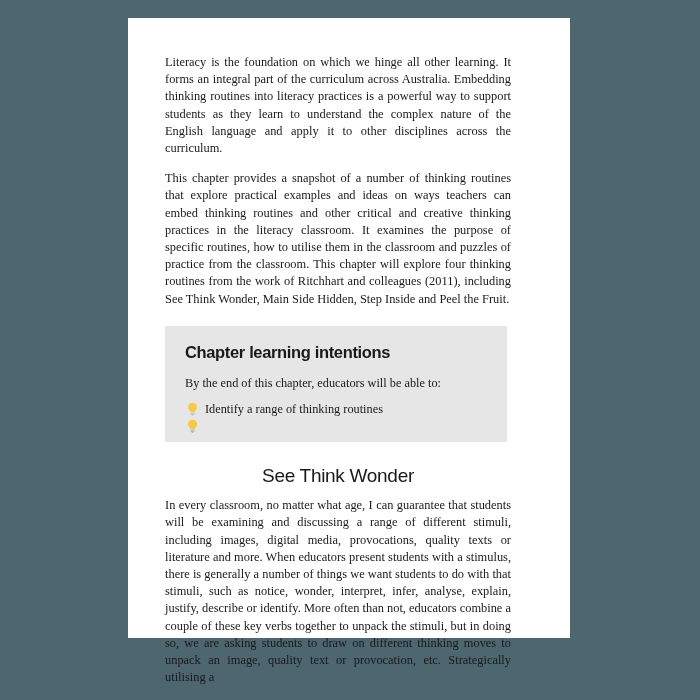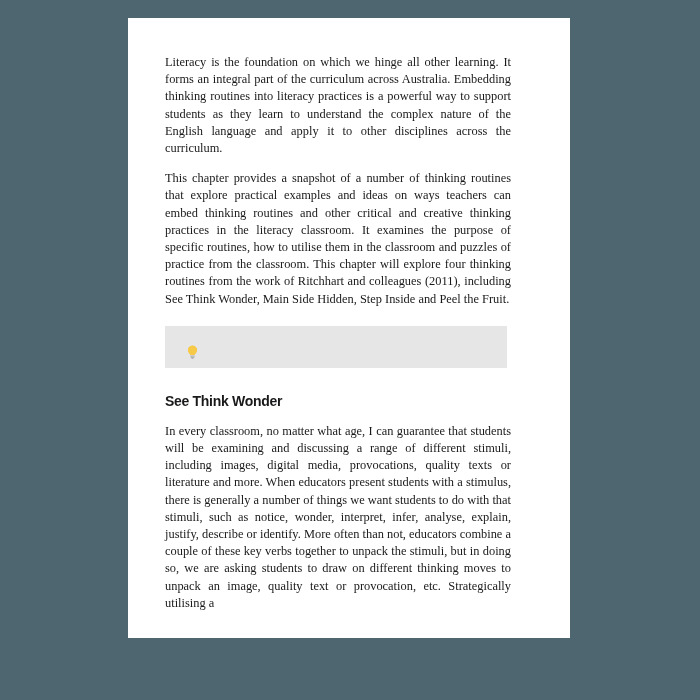--- a/index.html
+++ b/index.html
@@ -95,25 +95,26 @@
     top: 1px;
     width: 13px;
     height: 14px;
     display: block;
   }
 
   
   h2.section-heading {
     margin: 24px 0 12px 0;
     font-family: "Liberation Sans", sans-serif;
-    font-size: 14px;
-    font-weight: bold;
+    font-size: 19px;
+    font-weight: normal;
     letter-spacing: -0.3px;
     color: #19191b;
     line-height: 19px;
+    text-align: center;
   }
 
   
   #footer {
     position: absolute;
     left: 37px;
     bottom: 28px;
     width: 346px;
     font-family: "Liberation Serif", serif;
     color: #19191b;
@@ -136,30 +137,33 @@
 
 <div id="page">
 
   <div id="content">
 
     <p class="body-par">Literacy is the foundation on which we hinge all other learning. It forms an integral part of the curriculum across Australia. Embedding thinking routines into literacy practices is a powerful way to support students as they learn to understand the complex nature of the English language and apply it to other disciplines across the curriculum.</p>
 
     <p class="body-par">This chapter provides a snapshot of a number of thinking routines that explore practical examples and ideas on ways teachers can embed thinking routines and other critical and creative thinking practices in the literacy classroom. It examines the purpose of specific routines, how to utilise them in the classroom and puzzles of practice from the classroom. This chapter will explore four thinking routines from the work of Ritchhart and colleagues (2011), including See Think Wonder, Main Side Hidden, Step Inside and Peel the Fruit.</p>
 
     <div id="callout">
+      <h2>Chapter learning intentions</h2>
+      <p class="intro">By the end of this chapter, educators will be able to:</p>
       <ul class="intentions">
         <li>
           <span class="bulb">
             <svg viewBox="0 0 26 28" width="13" height="14" xmlns="http://www.w3.org/2000/svg">
               <path d="M13 1.5c-5 0-8.8 3.8-8.8 8.6 0 3.1 1.5 5.1 3 6.8 1 1.2 1.6 2 1.8 3.1h8c.2-1.1.8-1.9 1.8-3.1 1.5-1.7 3-3.7 3-6.8 0-4.8-3.8-8.6-8.8-8.6z" fill="#f7c948"></path>
               <path d="M8.8 20.8h8.4v2.1H8.8z" fill="#c9c9c9"></path>
               <path d="M9.4 23.4h7.2v1.6H9.4z" fill="#b5b5b5"></path>
               <path d="M10.6 25.6h4.8c-.3 1-1.2 1.6-2.4 1.6s-2.1-.6-2.4-1.6z" fill="#a8a8a8"></path>
             </svg>
           </span>
+          <span>Identify a range of thinking routines</span>
         </li>
         <li>
           <span class="bulb">
             <svg viewBox="0 0 26 28" width="13" height="14" xmlns="http://www.w3.org/2000/svg">
               <path d="M13 1.5c-5 0-8.8 3.8-8.8 8.6 0 3.1 1.5 5.1 3 6.8 1 1.2 1.6 2 1.8 3.1h8c.2-1.1.8-1.9 1.8-3.1 1.5-1.7 3-3.7 3-6.8 0-4.8-3.8-8.6-8.8-8.6z" fill="#f7c948"></path>
               <path d="M8.8 20.8h8.4v2.1H8.8z" fill="#c9c9c9"></path>
               <path d="M9.4 23.4h7.2v1.6H9.4z" fill="#b5b5b5"></path>
               <path d="M10.6 25.6h4.8c-.3 1-1.2 1.6-2.4 1.6s-2.1-.6-2.4-1.6z" fill="#a8a8a8"></path>
             </svg>
           </span>

